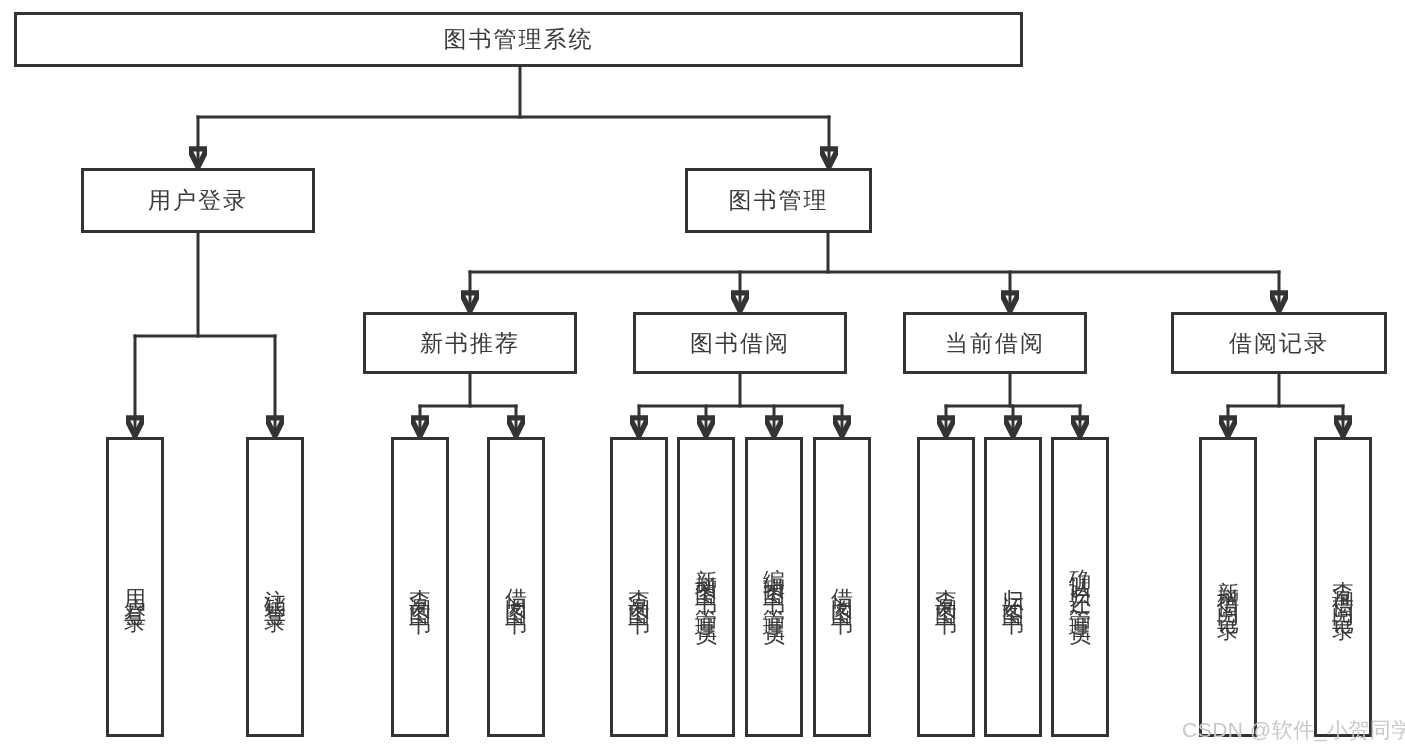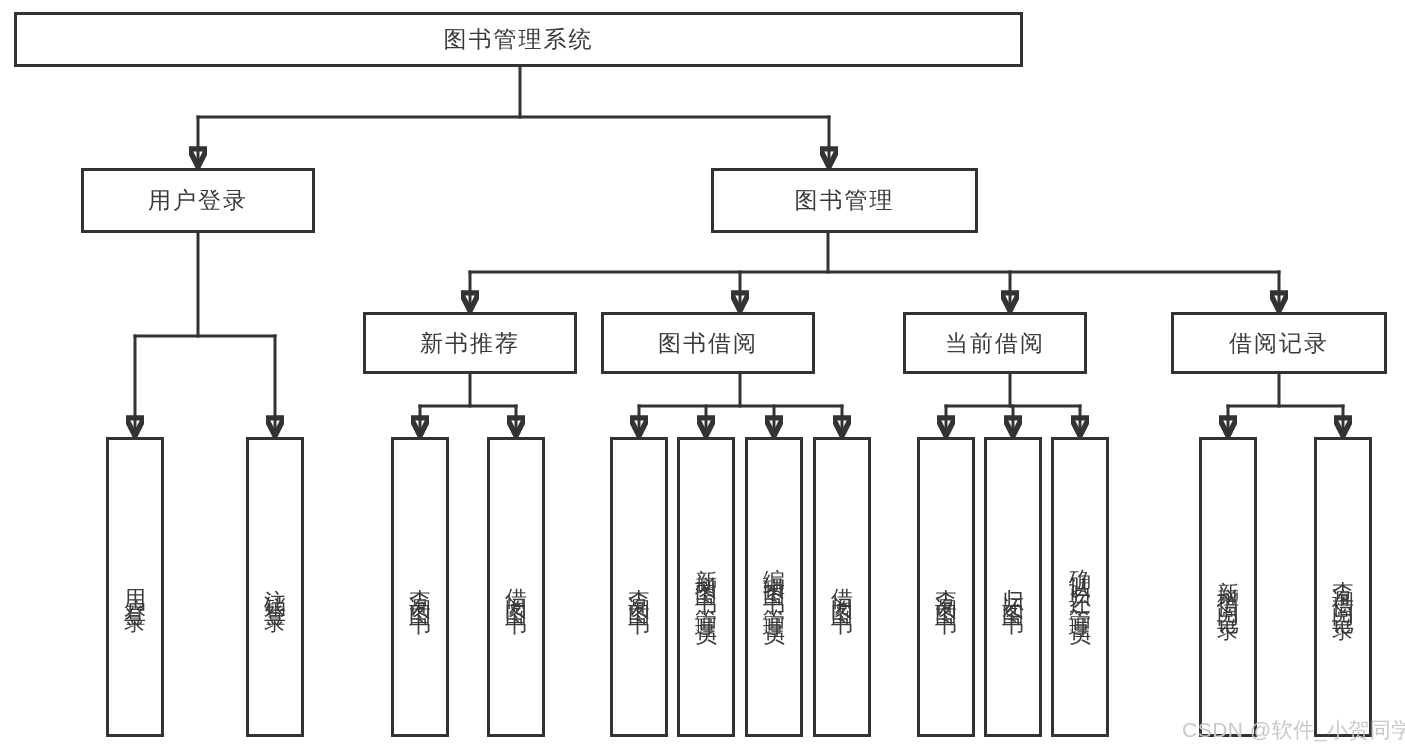--- a/index.html
+++ b/index.html
@@ -132,28 +132,28 @@
     </g>
   </svg>
 
   <div class="node lvl-root">
     <span class="hlabel">图书管理系统</span>
   </div>
 
   <div class="node lvl-2" style="left:81px;width:234px;">
     <span class="hlabel">用户登录</span>
   </div>
-  <div class="node lvl-2" style="left:711px;width:267px;font-family:Liberation Mono, monospace;">
+  <div class="node lvl-2" style="left:685px;width:187px;font-family:Liberation Mono, monospace;">
     <span class="hlabel">图书管理</span>
   </div>
 
   <div class="node lvl-3" style="left:363px;width:214px;">
     <span class="hlabel">新书推荐</span>
   </div>
-  <div class="node lvl-3" style="left:601px;width:214px;">
+  <div class="node lvl-3" style="left:633px;width:214px;">
     <span class="hlabel">图书借阅</span>
   </div>
   <div class="node lvl-3" style="left:903px;width:184px;">
     <span class="hlabel">当前借阅</span>
   </div>
   <div class="node lvl-3" style="left:1171px;width:216px;">
     <span class="hlabel">借阅记录</span>
   </div>
 
   <div class="node leaf" style="left:106px;">

